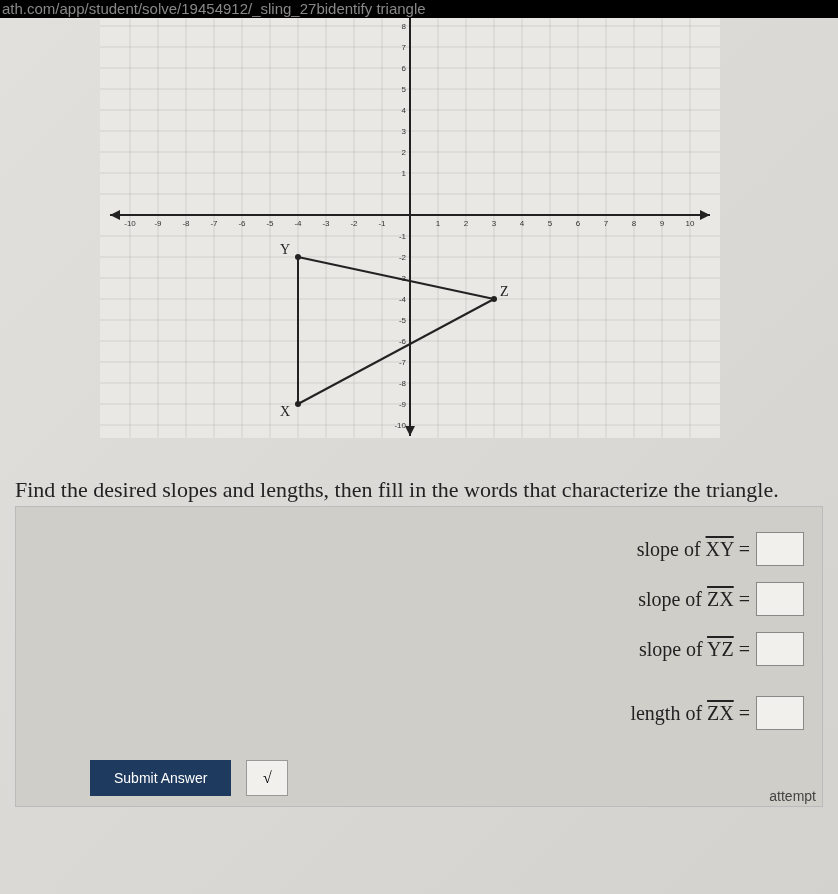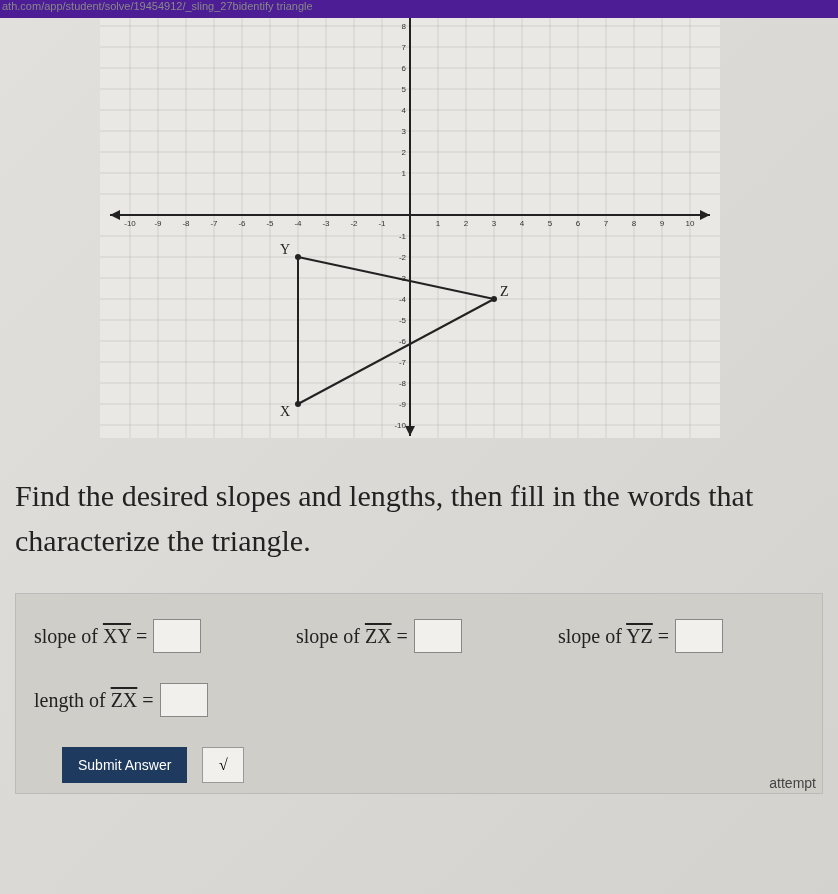--- a/index.html
+++ b/index.html
@@ -1,30 +1,30 @@
 <!DOCTYPE html>
 <html><head>
 <meta charset="utf-8">
 <style>
 * { box-sizing: border-box; margin: 0; padding: 0; }
 body { font-family: Georgia, 'Times New Roman', serif; background: #d8d6d2; width: 838px; height: 894px; overflow: hidden; position: relative; }
-.url-bar { position: absolute; top: 0; left: 0; right: 0; height: 18px; font-size: 11px; color: #888; font-family: Arial, sans-serif; padding-left: 2px; background: #4c1d95; }
+.url-bar { position: absolute; top: 0; left: 0; right: 0; height: 18px; font-size: 15px; color: #888; font-family: Arial, sans-serif; padding-left: 2px; background: #000000; }
 .page { position: absolute; top: 18px; left: 0; right: 0; bottom: 0; background: linear-gradient(135deg, #e2e0dc 0%, #d4d2ce 100%); padding: 0 10px; }
 .graph-area { width: 620px; height: 420px; margin-left: 90px; position: relative; background: #eae8e4; }
 .graph-svg { width: 100%; height: 100%; }
-.instruction { font-size: 30px; color: #222; margin-top: 35px; margin-bottom: 30px; line-height: 1.5; padding: 0 10px 0 5px; }
+.instruction { font-size: 22px; color: #222; margin-top: 35px; line-height: 1.5; padding: 0 10px 0 5px; }
 .answer-panel { background: #d0cec8; border: 1px solid #bbb; padding: 25px 18px 10px 18px; margin: 0 5px; position: relative; }
-.answer-row { display: flex; gap: 16px; margin-bottom: 30px; align-items: flex-end; }
+.answer-row { display: flex; gap: 16px; margin-bottom: 30px; align-items: flex-end; flex-direction: column; }
 .answer-item { display: flex; align-items: center; gap: 6px; font-size: 20px; color: #222; white-space: nowrap; flex: 1; }
 .overline { text-decoration: overline; }
 .input-box { width: 48px; height: 34px; background: #f2f0ec; border: 1px solid #888; display: inline-block; }
 .input-box-wide { width: 240px; height: 30px; background: #f2f0ec; border: 1px solid #888; display: inline-flex; align-items: center; justify-content: flex-end; padding-right: 6px; }
 .chev { font-size: 12px; color: #555; }
 .bottom-row { display: flex; align-items: center; gap: 15px; }
-.submit-btn { background: #1f3a5f; color: #fff; border: none; padding: 10px 16px; font-size: 14px; font-family: Arial, sans-serif; cursor: pointer; margin-left: 28px; }
+.submit-btn { background: #1f3a5f; color: #fff; border: none; padding: 10px 24px; font-size: 14px; font-family: Arial, sans-serif; cursor: pointer; margin-left: 56px; }
 .sqrt-btn { width: 42px; height: 36px; background: #f2f0ec; border: 1px solid #999; display: flex; align-items: center; justify-content: center; font-size: 16px; cursor: pointer; }
 .attempt { position: absolute; bottom: 2px; right: 6px; font-size: 14px; color: #444; font-family: Arial, sans-serif; text-align: center; }
 </style>
 </head>
 <body>
 
 <div class="url-bar">ath.com/app/student/solve/19454912/_sling_27bidentify triangle</div>
 
 <div class="page">
 

